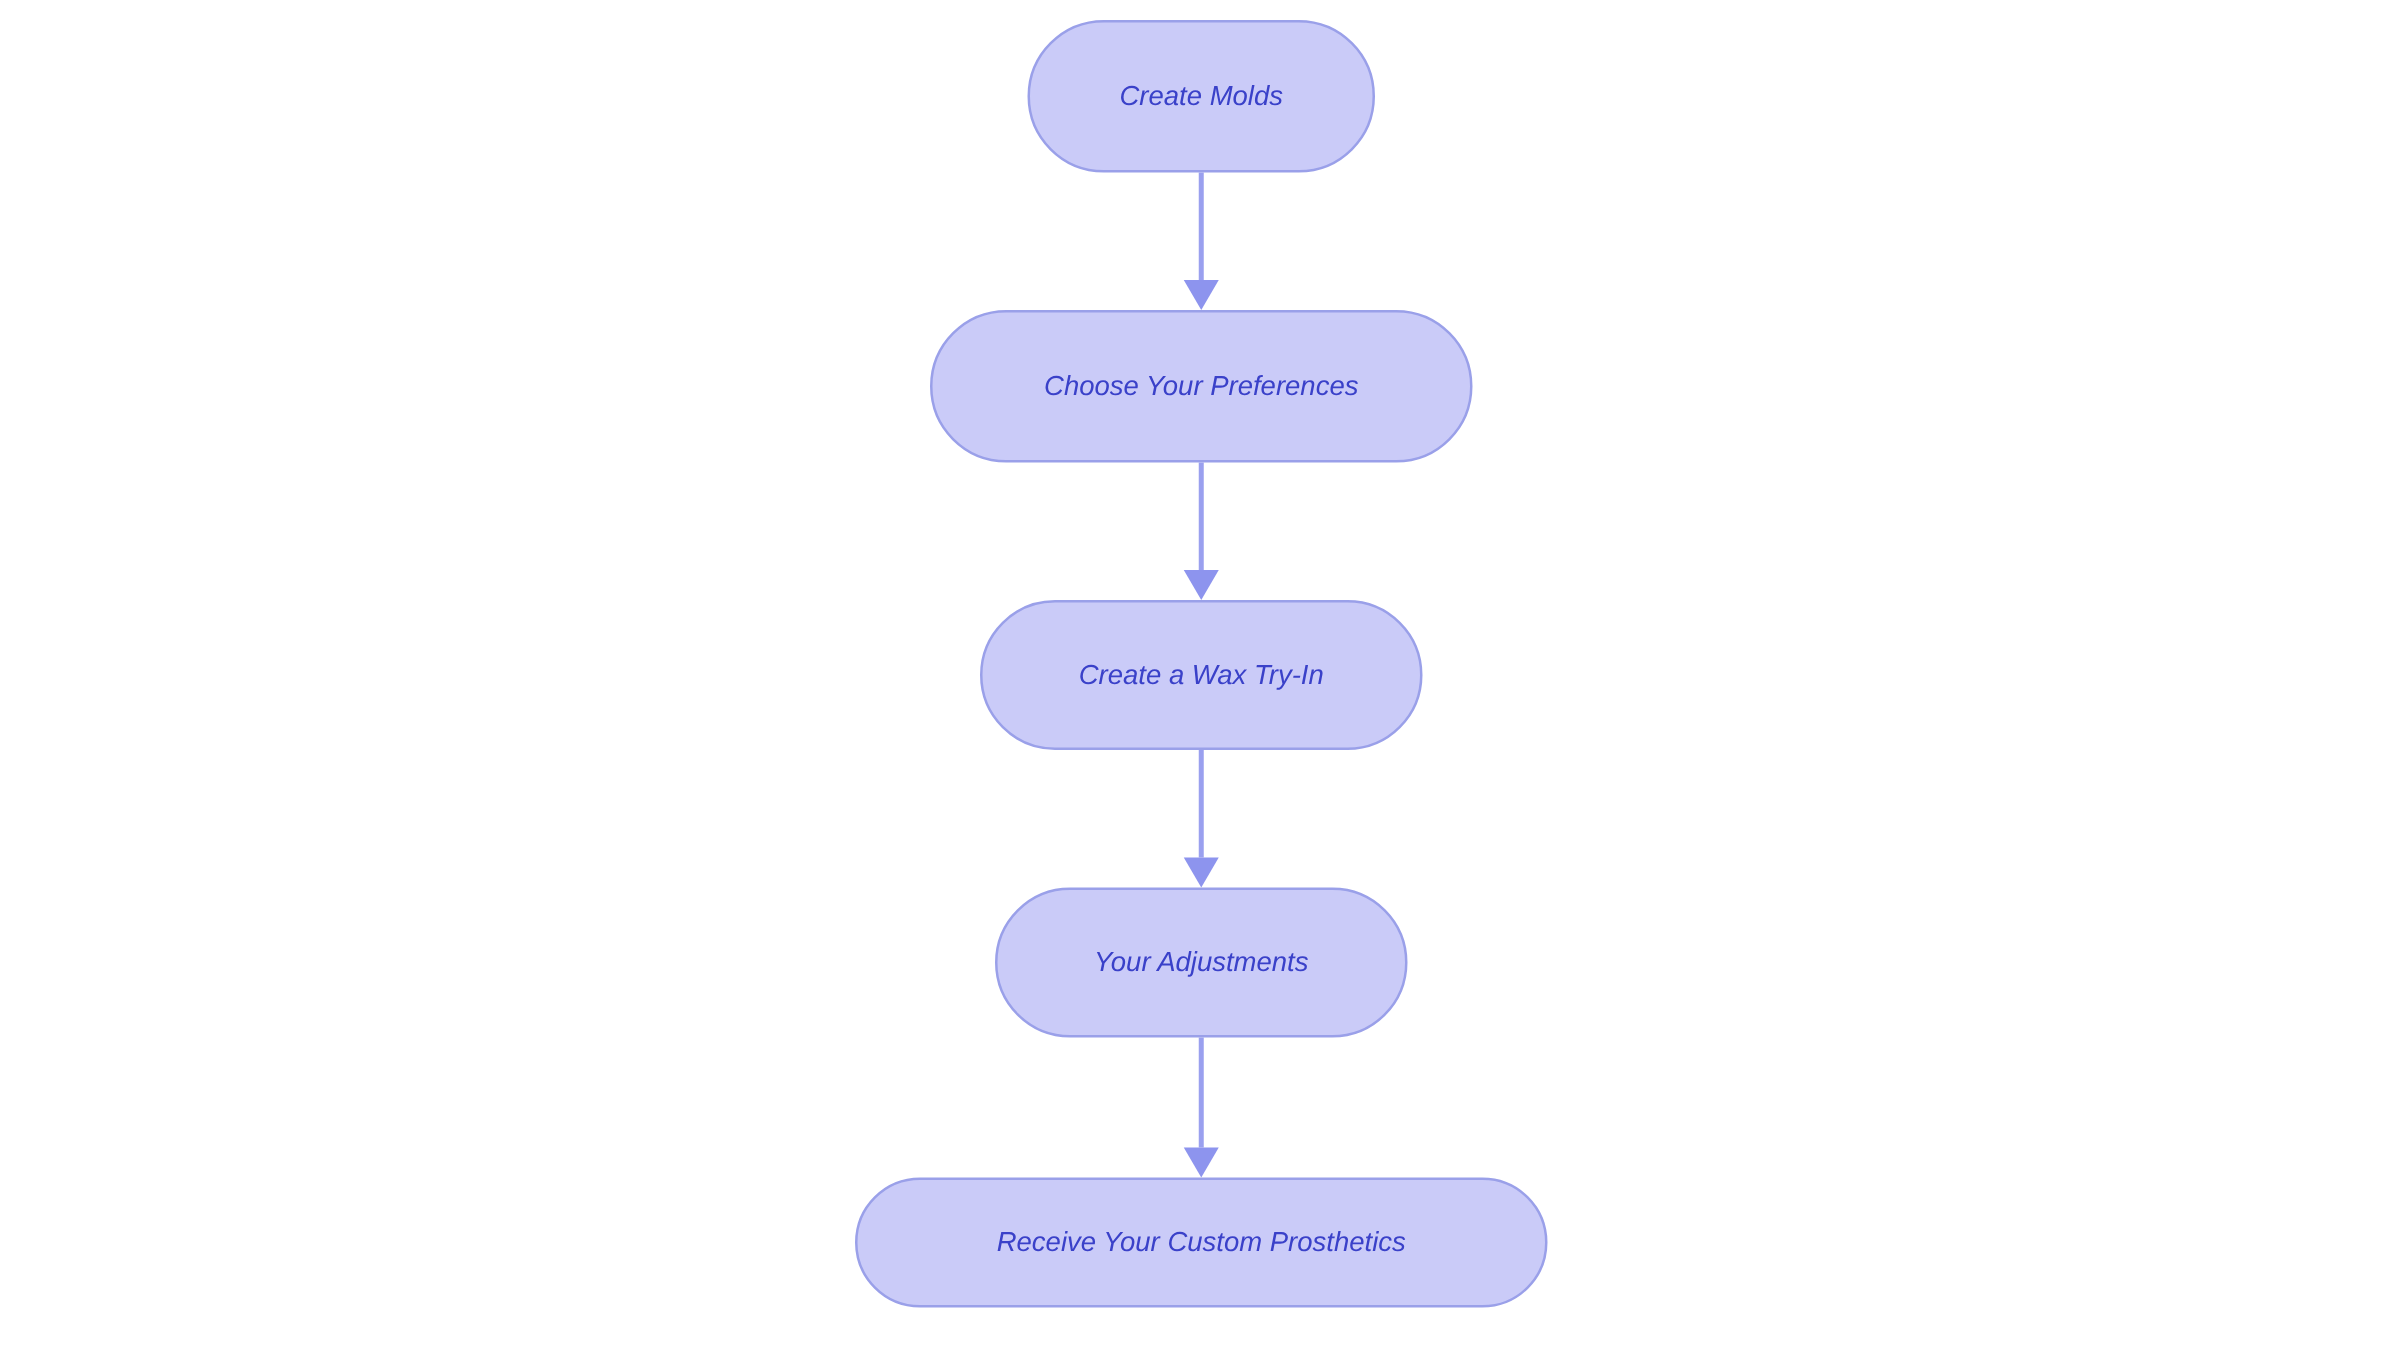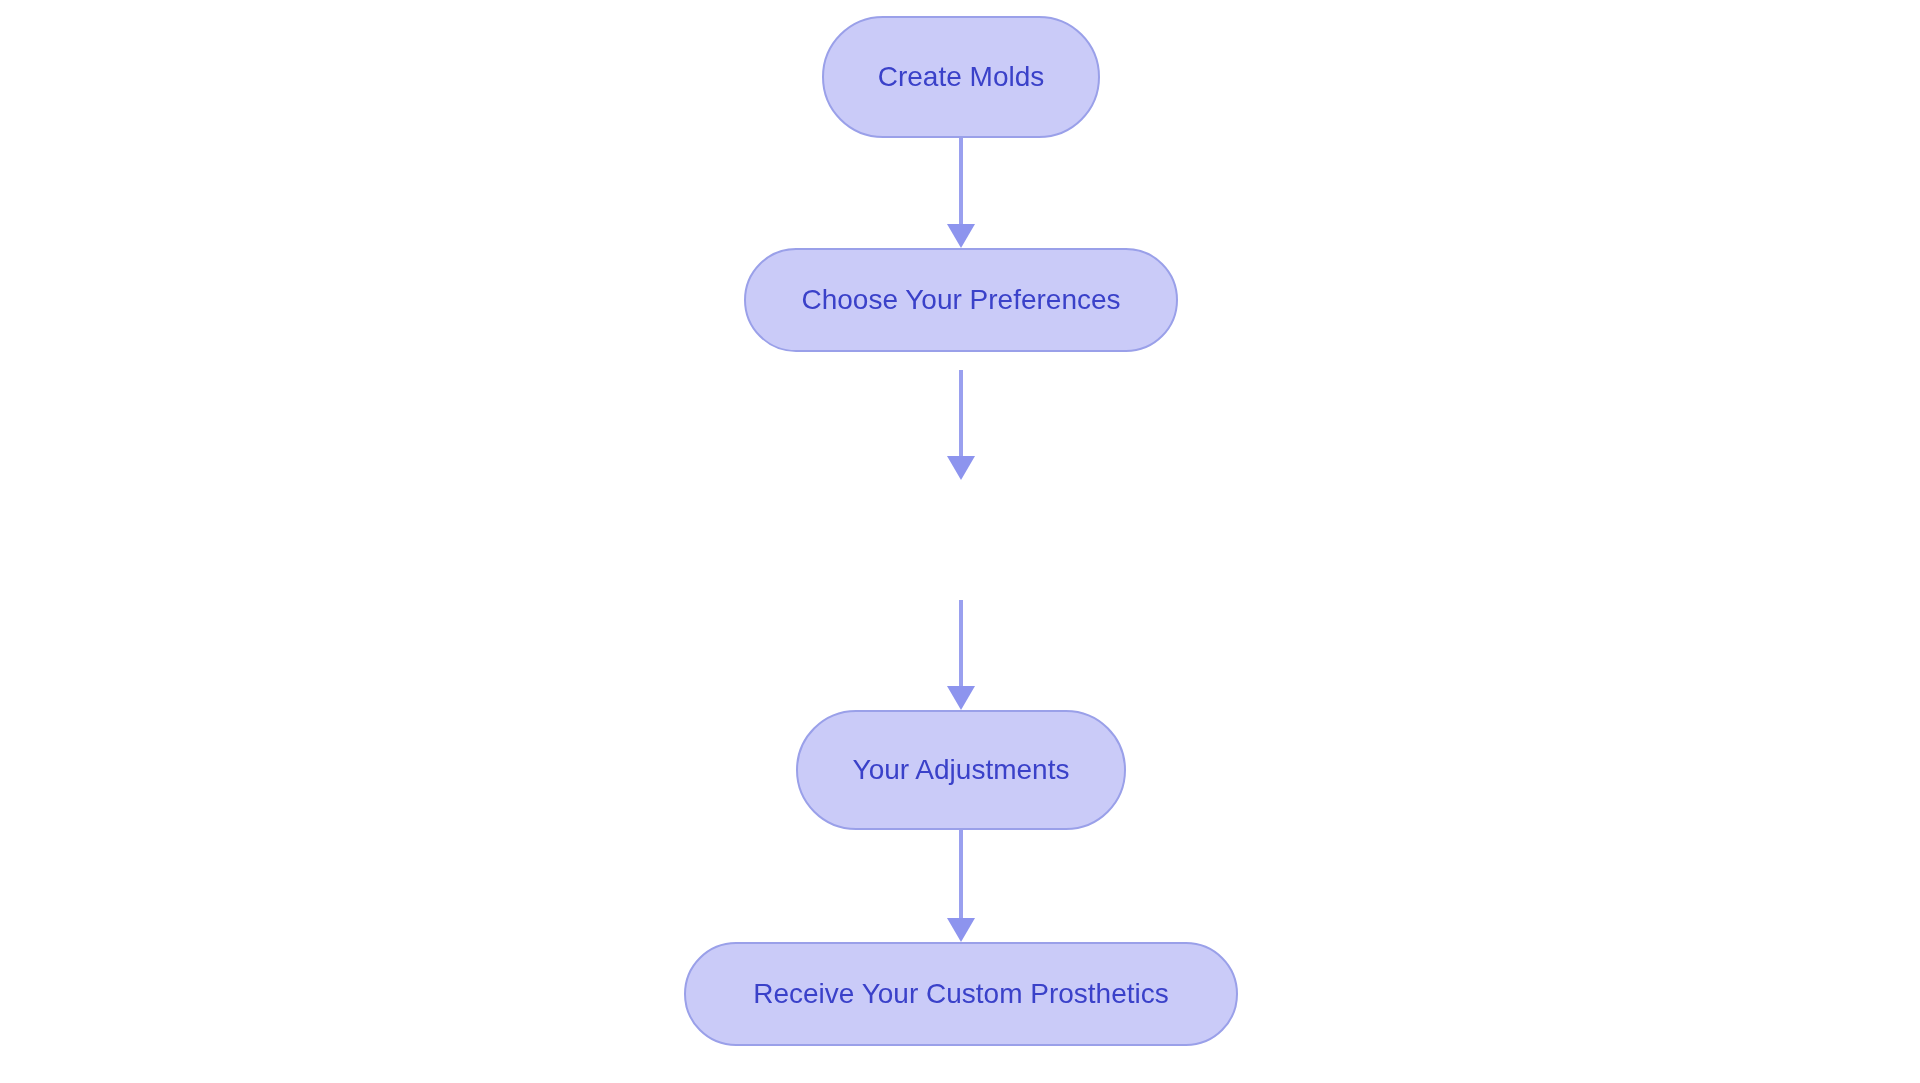--- a/index.html
+++ b/index.html
@@ -22,26 +22,27 @@
     background: #cacbf8;
     border: 2px solid #9aa0e9;
     border-radius: 62px;
     display: flex;
     align-items: center;
     justify-content: center;
     text-align: center;
   }
   .node-label {
     color: #3a41c9;
-    font-size: 28px;
+    font-size: 22px;
     line-height: 1.2;
     white-space: nowrap;
+    font-style: italic;
   }
   .node-1 { top: 16px;  width: 278px; height: 122px; }
-  .node-2 { top: 248px; width: 434px; height: 104px; }
+  .node-2 { top: 248px; width: 434px; height: 122px; }
   .node-3 { top: 480px; width: 354px; height: 120px; }
   .node-4 { top: 710px; width: 330px; height: 120px; }
   .node-5 { top: 942px; width: 554px; height: 104px; }
 
   .arrow {
     position: absolute;
     left: 961px;
     transform: translateX(-50%);
     display: flex;
     flex-direction: column;
@@ -80,20 +81,23 @@
 
   <div class="node node-2">
     <span class="node-label">Choose Your Preferences</span>
   </div>
 
   <div class="arrow arrow-2">
     <div class="arrow-stem"></div>
     <div class="arrow-head"></div>
   </div>
 
+  <div class="node node-3">
+    <span class="node-label">Create a Wax Try-In</span>
+  </div>
 
   <div class="arrow arrow-3">
     <div class="arrow-stem"></div>
     <div class="arrow-head"></div>
   </div>
 
   <div class="node node-4">
     <span class="node-label">Your Adjustments</span>
   </div>
 

